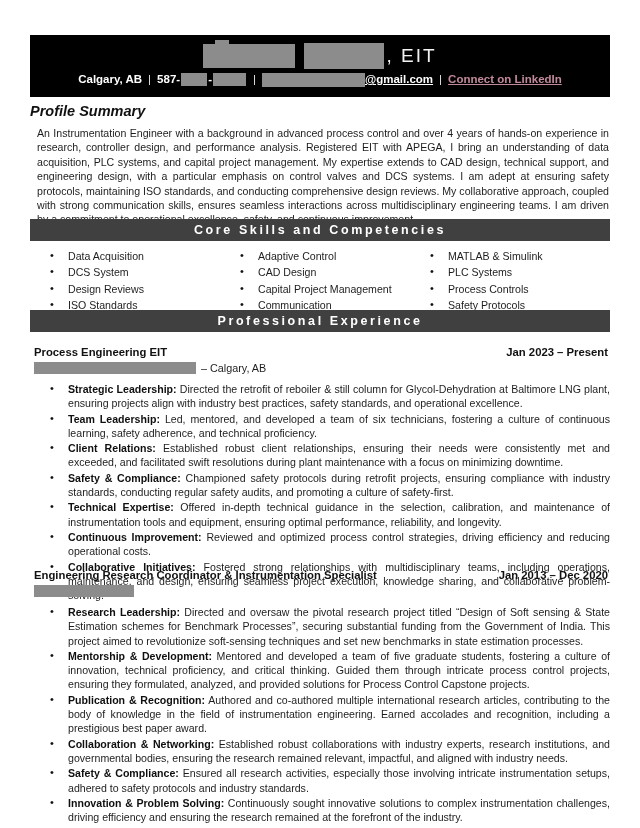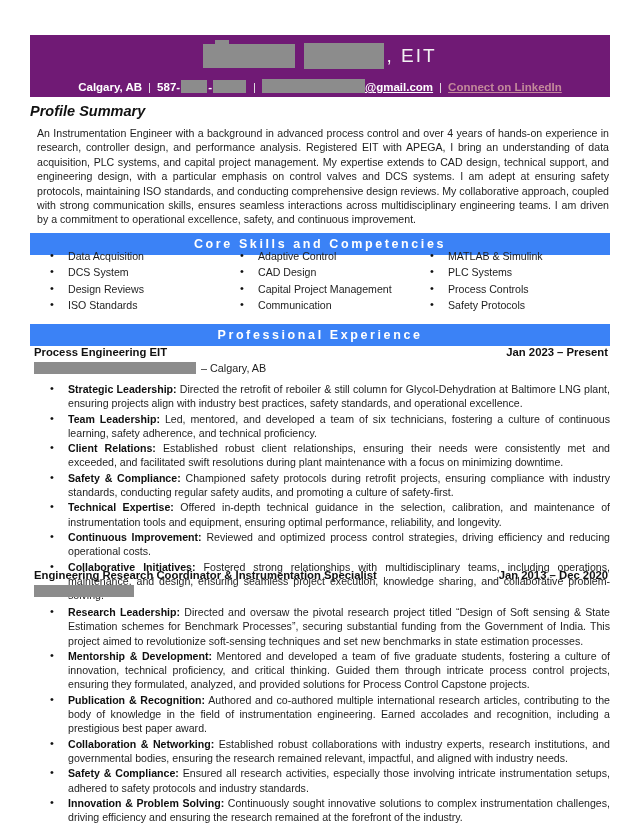--- a/index.html
+++ b/index.html
@@ -28,21 +28,21 @@
     width: 580px;
   }
 
   
   .header-band {
     position: absolute;
     left: 30px;
     top: 35px;
     width: 580px;
     height: 62px;
-    background: #701a75;
+    background: #000000;
   }
   .name-row {
     position: absolute;
     left: 0;
     top: 4px;
     width: 580px;
     height: 33px;
     display: flex;
     align-items: center;
     justify-content: center;
@@ -78,21 +78,21 @@
     margin-left: 2px;
     font-weight: 400;
   }
   .contact-row {
     position: absolute;
     left: 0;
     top: 38px;
     width: 580px;
     height: 20px;
     display: flex;
-    align-items: flex-end;
+    align-items: flex-start;
     justify-content: center;
     color: #ffffff;
     font-size: 11.5px;
     font-weight: bold;
   }
   .contact-row .sep {
     margin: 0 6px;
     font-weight: normal;
     color: #e8e8e8;
   }
@@ -131,29 +131,28 @@
     text-align: justify;
     color: #1d1d1d;
   }
 
   
   .section-bar {
     position: absolute;
     left: 30px;
     width: 580px;
     height: 22px;
-    background: #3b82f6;
+    background: #404040;
     color: #ffffff;
     font-size: 12.5px;
     font-weight: bold;
     letter-spacing: 2.6px;
     display: flex;
     align-items: center;
     justify-content: center;
-    margin-top: 14px;
   }
   #bar-skills { top: 219px; }
   #bar-exp    { top: 310px; text-align: center; }
 
   
   .skills-grid {
     position: absolute;
     left: 30px;
     top: 248px;
     width: 580px;

